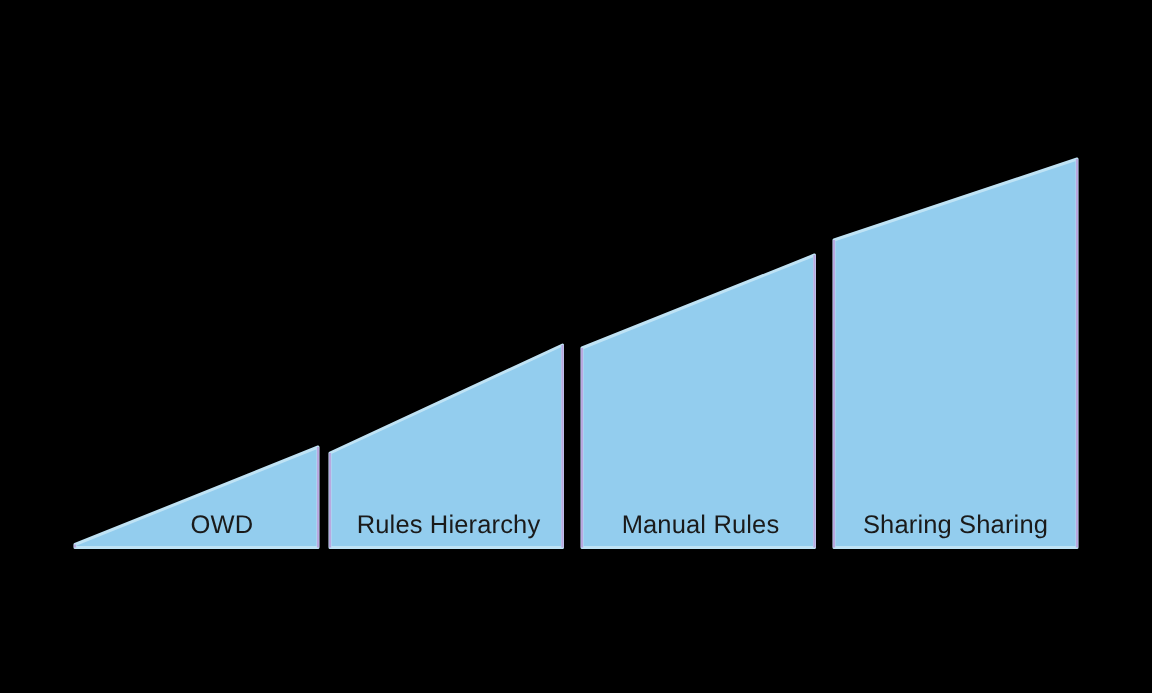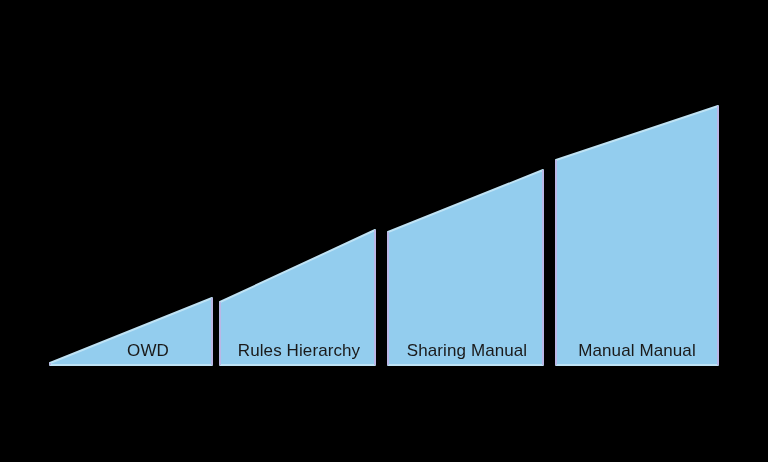--- a/index.html
+++ b/index.html
@@ -74,17 +74,17 @@
       <line class="step-left-accent" stroke="#B9A8E0" stroke-width="1.5" x1="556" y1="120" x2="556" y2="325"></line>
       <line class="step-right-accent" stroke="#B9A8E0" stroke-width="1.5" x1="718" y1="66" x2="718" y2="325"></line>
     </g>
 
   </svg>
 
   <div class="step-label" style="left: 148px; top: 310px; color: rgb(26, 26, 26);">OWD</div>
 
   <div class="step-label" style="left: 299px; top: 310px; color: rgb(26, 26, 26);">Rules Hierarchy</div>
 
-  <div class="step-label" style="left: 467px; top: 310px; color: rgb(26, 26, 26);">Sharing Manual</div>
+  <div class="step-label" style="left: 467px; top: 310px; color: rgb(26, 26, 26);">Manual Rules</div>
 
-  <div class="step-label" style="left: 637px; top: 310px; color: rgb(26, 26, 26);">Manual Manual</div>
+  <div class="step-label" style="left: 637px; top: 310px; color: rgb(26, 26, 26);">Sharing Sharing</div>
 
 </div>
 
 </body></html>

